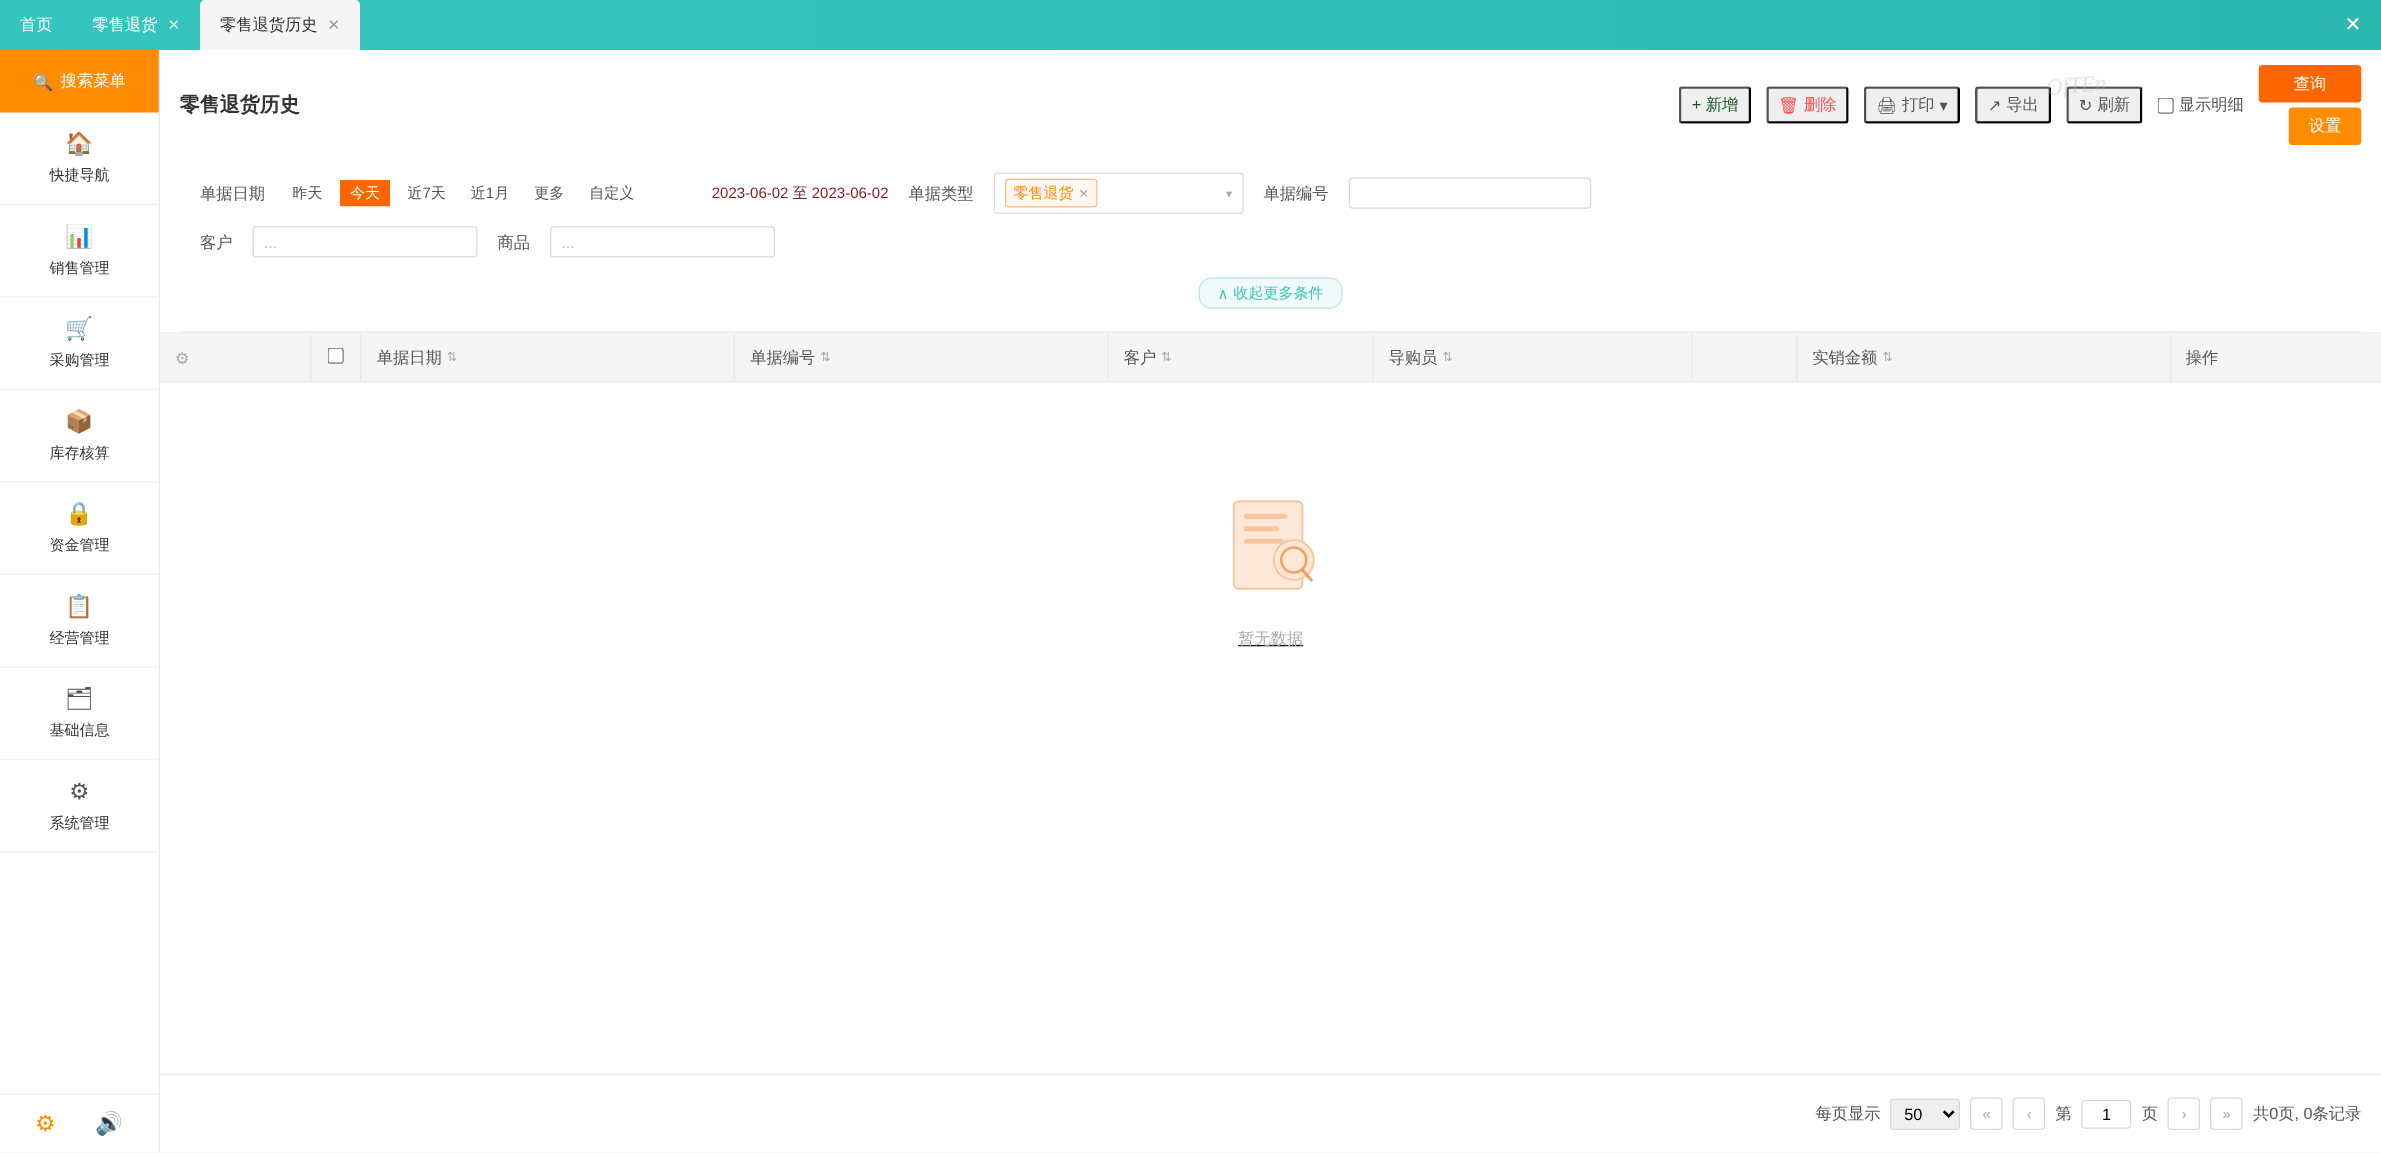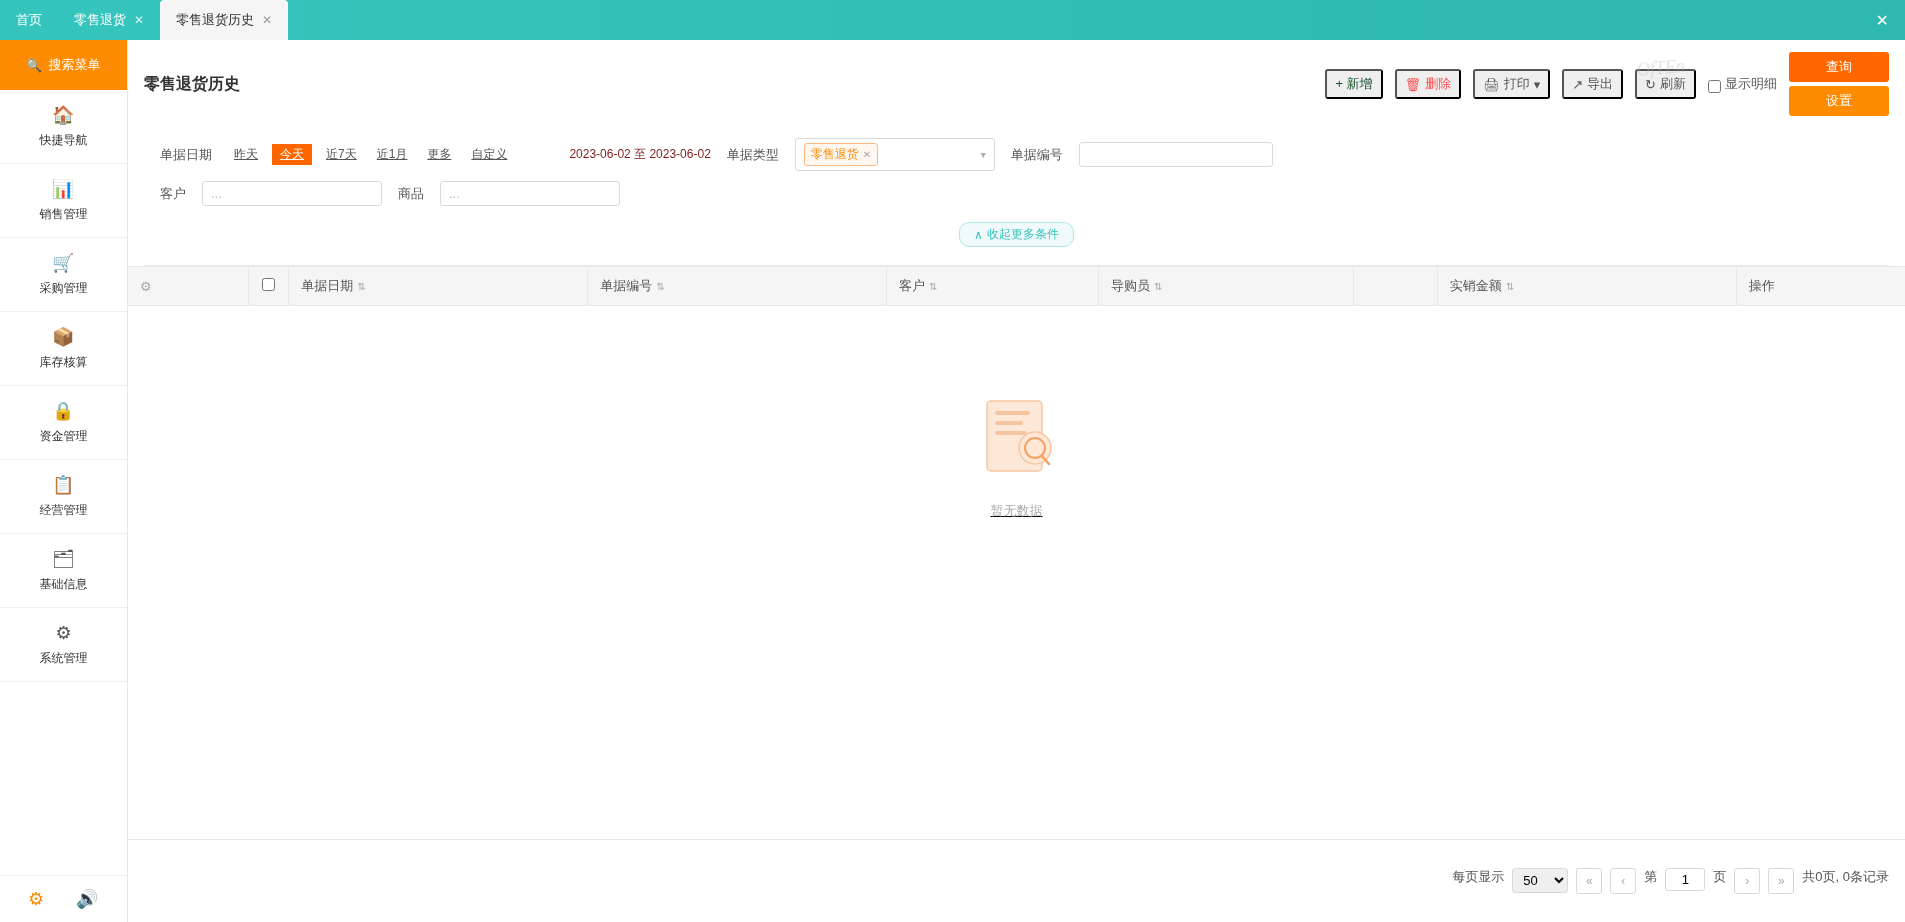--- a/index.html
+++ b/index.html
@@ -148,32 +148,33 @@
       border-radius: 3px;
       padding: 6px 2px;
       font-size: 13px;
       cursor: pointer;
     }
     .btn-setting {
       background: #ff8c00;
       color: #fff;
       border: none;
       border-radius: 3px;
-      padding: 6px 37px;
-      font-size: 13px;
-      cursor: pointer;
+      padding: 6px 16px;
+      font-size: 13px;
+      cursor: pointer;
+      margin-left: 24px;
     }
     .query-btn-group {
       display: flex;
       flex-direction: column;
       gap: 4px;
     }
     .display-toggle {
       display: flex;
-      align-items: flex-end;
+      align-items: center;
       gap: 4px;
       font-size: 13px;
       color: #555;
     }
     .display-toggle input[type=checkbox] { cursor: pointer; }
 
     
     .filter-area {
       padding: 10px 16px;
       background: #fff;
@@ -196,21 +197,20 @@
       display: flex;
       align-items: center;
       gap: 8px;
     }
     .date-opt {
       font-size: 12px;
       color: #555;
       cursor: pointer;
       padding: 2px 6px;
       border-radius: 3px;
-      text-decoration: underline;
     }
     .date-opt.active {
       background: #ff6600;
       color: #fff;
       border-radius: 0;
       padding: 2px 8px;
     }
     .date-range-text {
       font-size: 12px;
       color: #7f1d1d;
@@ -321,23 +321,23 @@
       margin-bottom: 16px;
     }
     .empty-text {
       font-size: 13px;
       color: #aaa;
     }
 
     
     .pagination-bar {
       display: flex;
-      align-items: flex-start;
+      align-items: center;
       justify-content: flex-end;
-      padding: 28px 16px;
+      padding: 18px 16px;
       background: #fff;
       border-top: 1px solid #e8e8e8;
       gap: 8px;
       font-size: 13px;
       color: #555;
       flex-shrink: 0;
     }
     .page-size-select {
       border: 1px solid #d9d9d9;
       border-radius: 3px;

